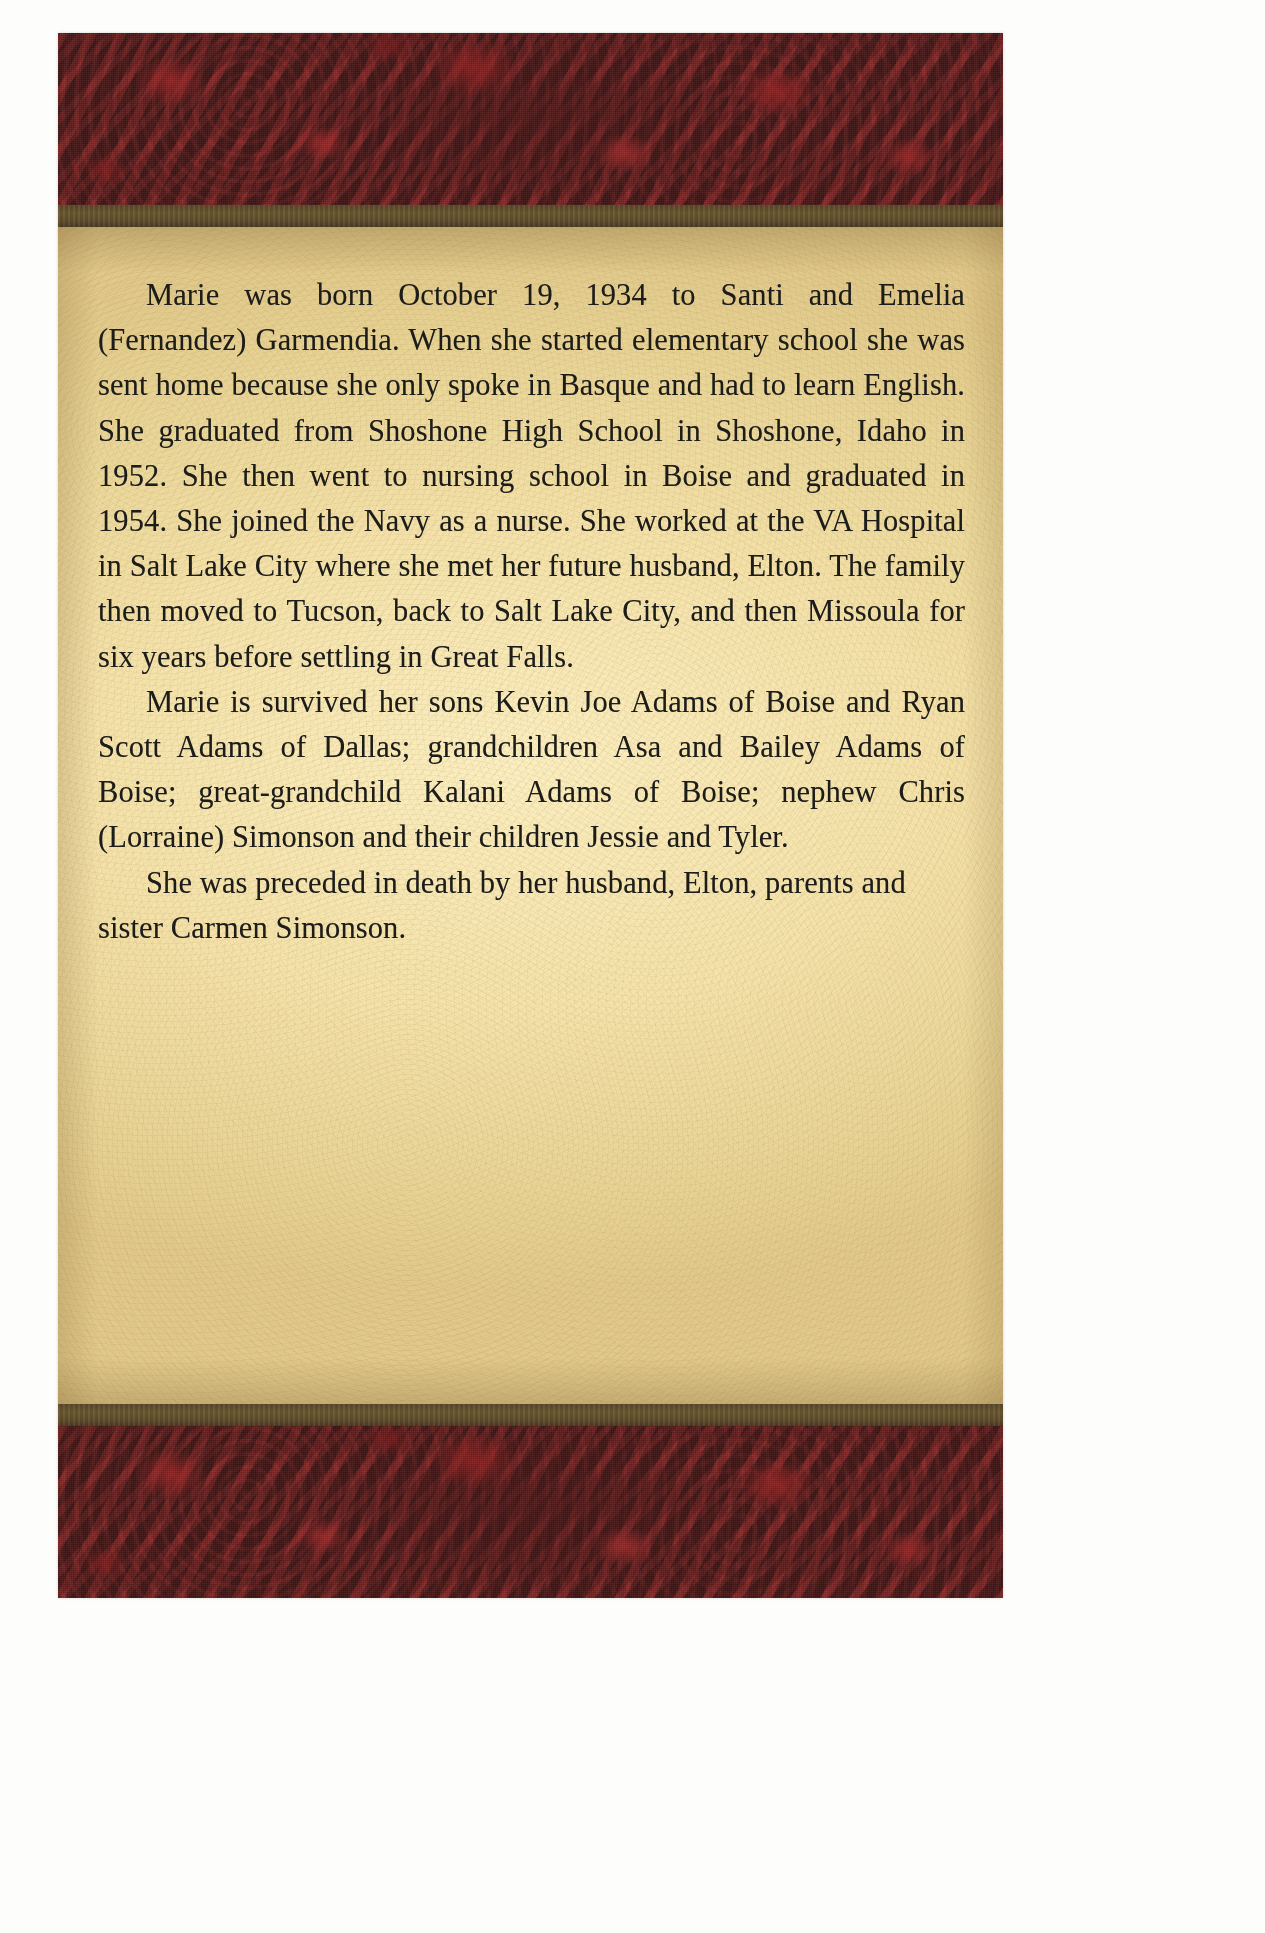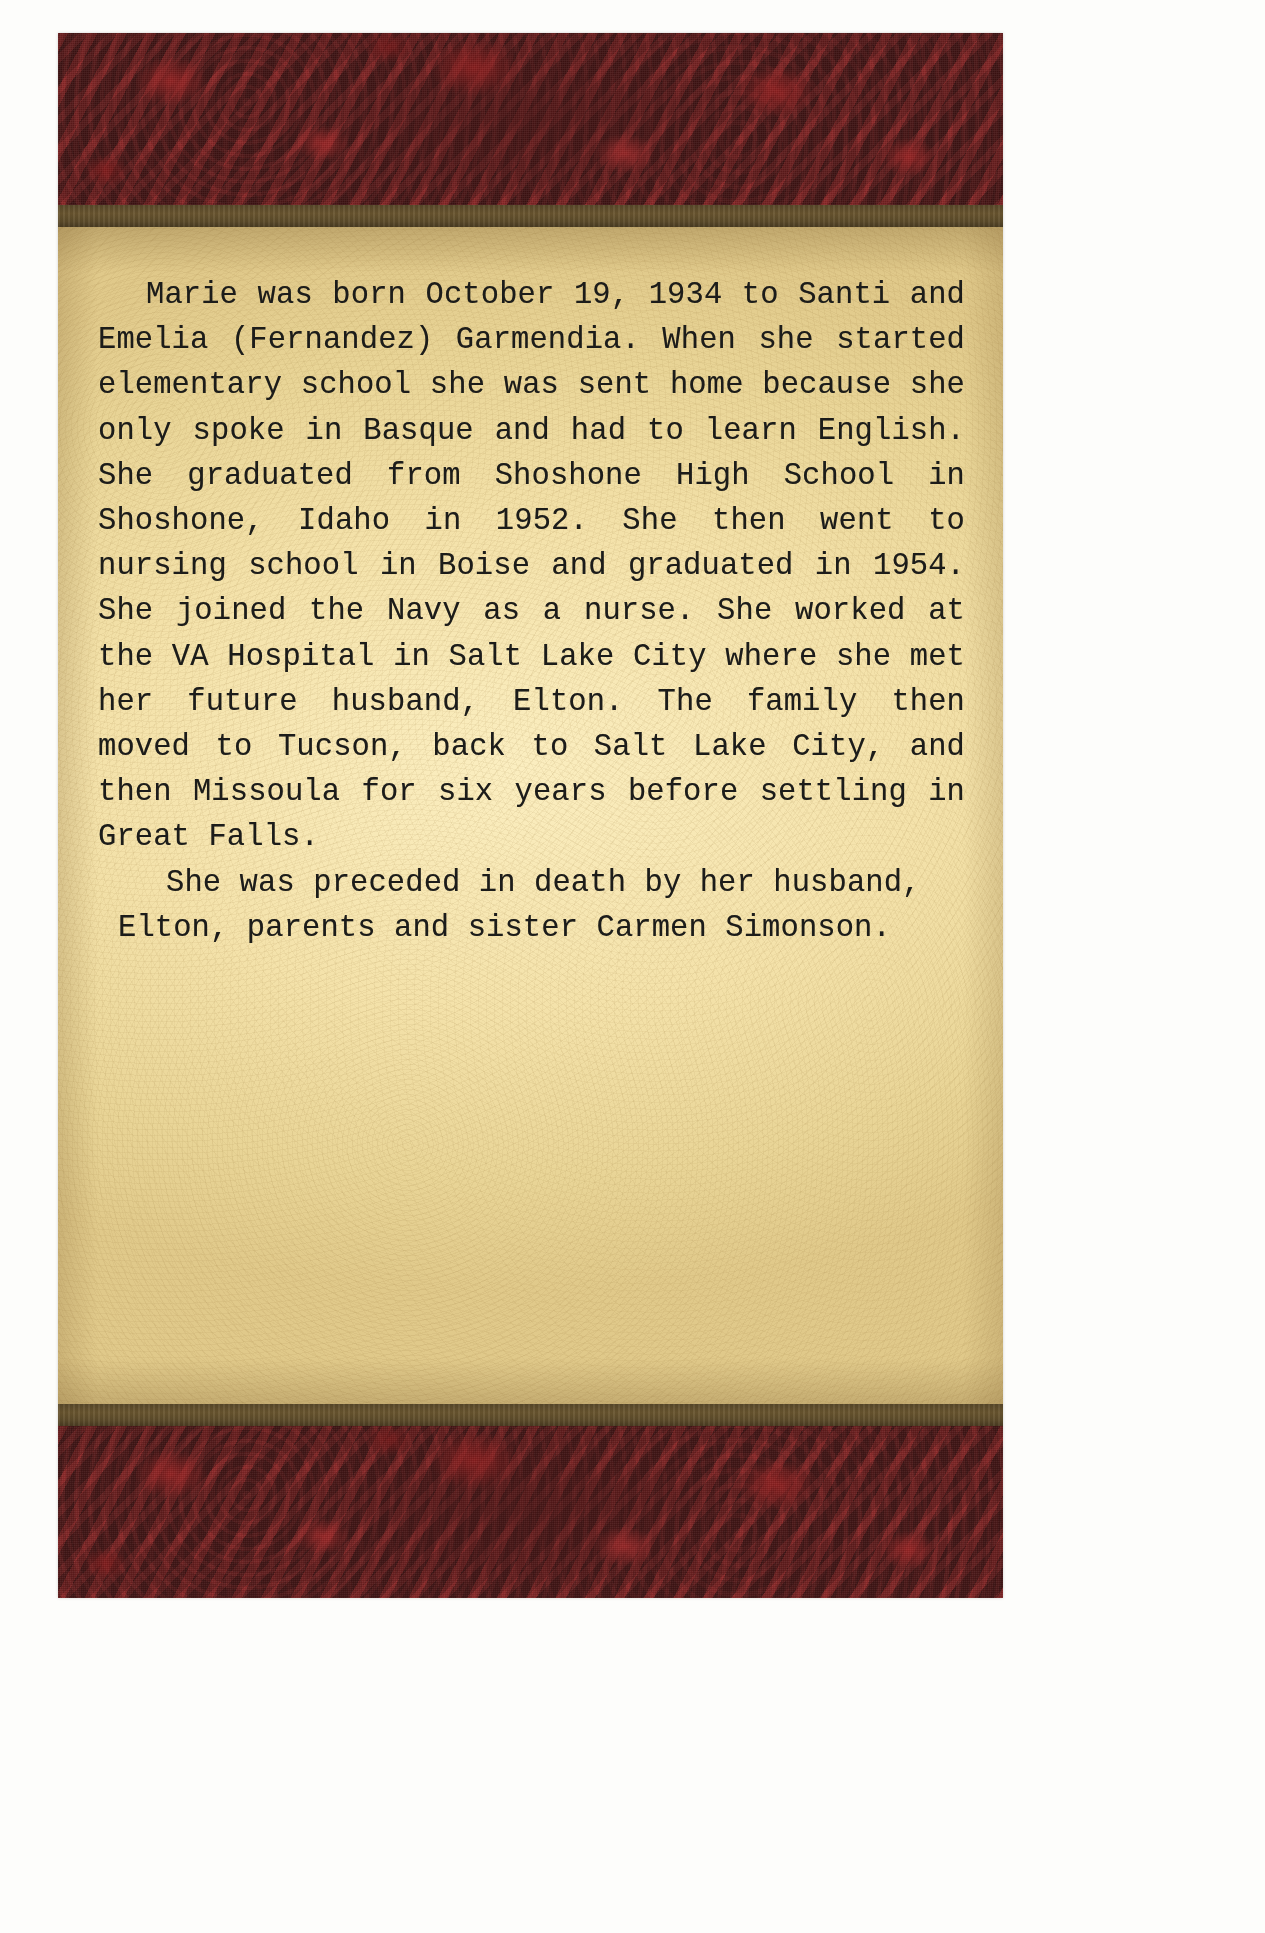--- a/index.html
+++ b/index.html
@@ -133,35 +133,34 @@
   }
   #paper-shade-left  { left: 0;  background: linear-gradient(90deg, rgba(130,100,50,0.22), rgba(130,100,50,0)); }
   #paper-shade-right { right: 0; background: linear-gradient(270deg, rgba(130,100,50,0.20), rgba(130,100,50,0)); }
 
   
   #obituary-text {
     position: relative;
     z-index: 3;
     padding: 46px 38px 20px 40px;
     color: #1c1c1a;
-    font-family: Liberation Mono, monospace;
+    font-family: Liberation Serif, serif;
     font-size: 30.5px;
     line-height: 45.2px;
     text-align: justify;
     text-justify: inter-word;
     letter-spacing: 0.1px;
     text-shadow: 0 0 0.6px rgba(40,35,25,0.35);
   }
   #obituary-text p {
     margin: 0;
     text-indent: 48px;
   }
   #obituary-text p:last-child {
     text-align: left;
-    margin-left: 20px;
   }
 </style>
 </head>
 <body>
 
 <div id="scan-canvas">
 
   <div id="memorial-card">
 
     <div id="top-band" class="damask-band"></div>
@@ -169,20 +168,21 @@
 
     <div id="paper-field">
       <div id="paper-texture"></div>
       <div id="paper-shade-top"></div>
       <div id="paper-shade-bottom"></div>
       <div id="paper-shade-left"></div>
       <div id="paper-shade-right"></div>
 
       <div id="obituary-text">
         <p>Marie was born October 19, 1934 to Santi and Emelia (Fernandez) Garmendia. When she started elementary school she was sent home because she only spoke in Basque and had to learn English. She graduated from Shoshone High School in Shoshone, Idaho in 1952. She then went to nursing school in Boise and graduated in 1954. She joined the Navy as a nurse. She worked at the VA Hospital in Salt Lake City where she met her future husband, Elton. The family then moved to Tucson, back to Salt Lake City, and then Missoula for six years before settling in Great Falls.</p>
+        <p>Marie is survived her sons Kevin Joe Adams of Boise and Ryan Scott Adams of Dallas; grandchildren Asa and Bailey Adams of Boise; great-grandchild Kalani Adams of Boise; nephew Chris (Lorraine) Simonson and their children Jessie and Tyler.</p>
         <p>She was preceded in death by her husband, Elton, parents and sister Carmen Simonson.</p>
       </div>
     </div>
 
     <div id="bottom-rule" class="olive-rule"></div>
     <div id="bottom-band" class="damask-band"></div>
 
   </div>
 </div>
 

